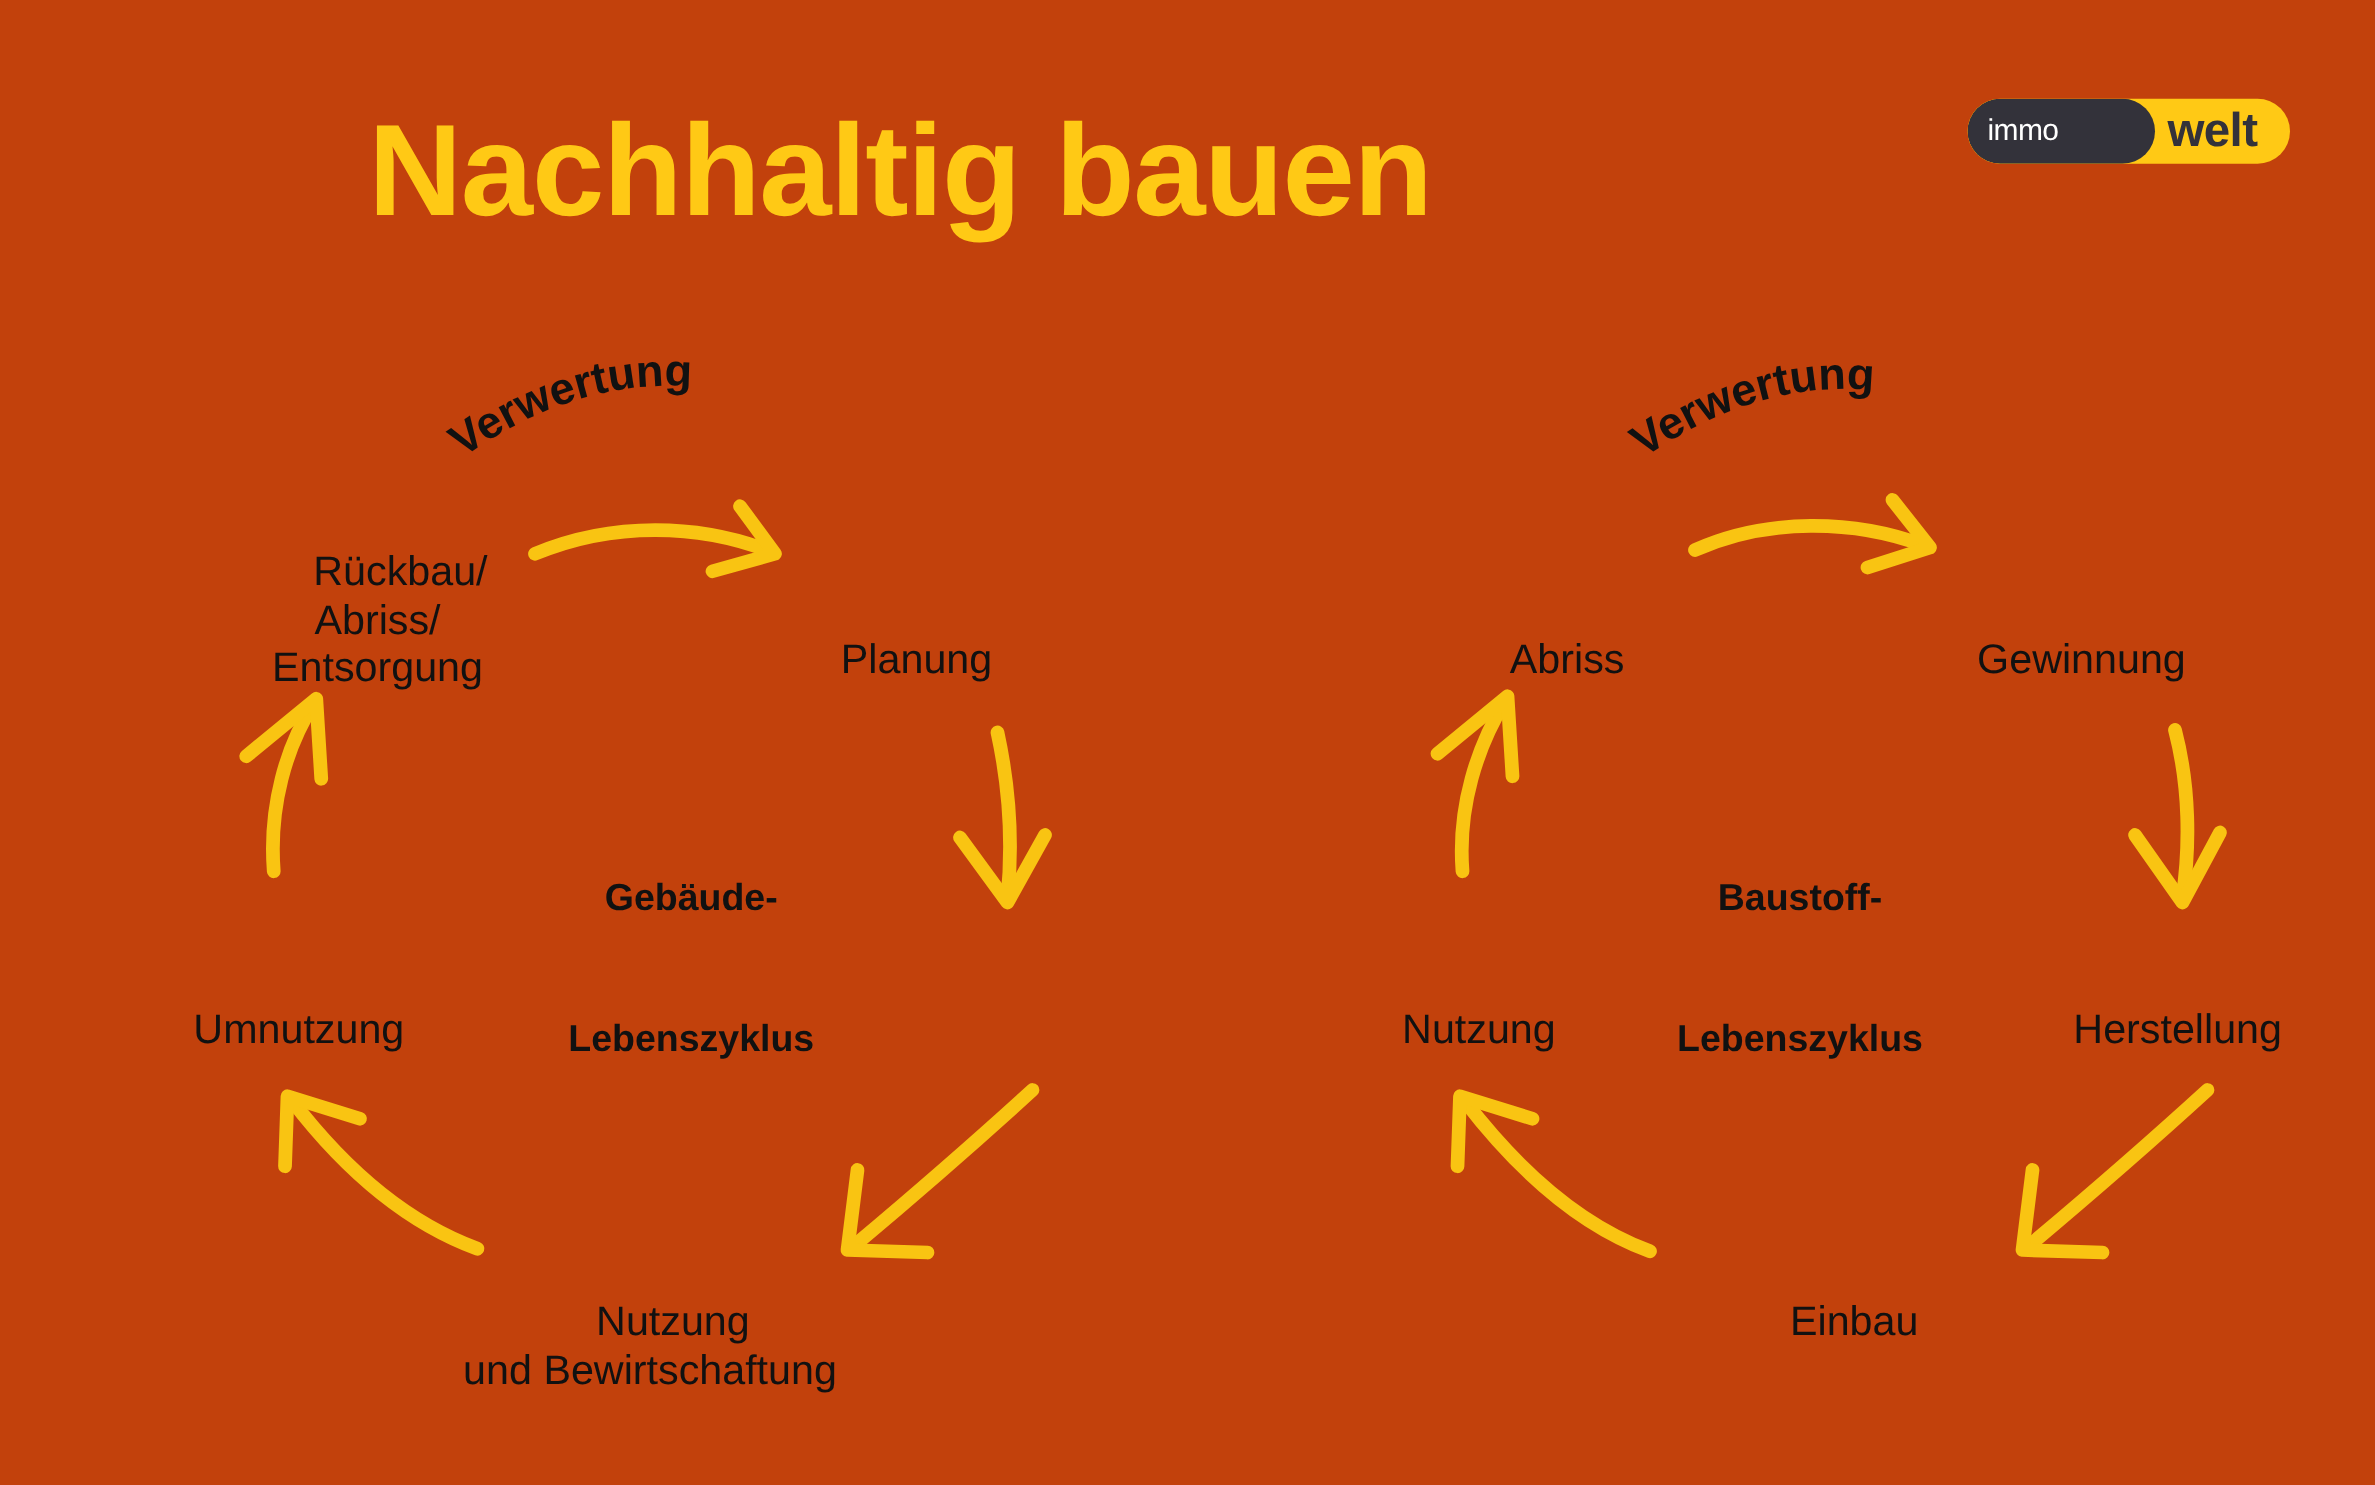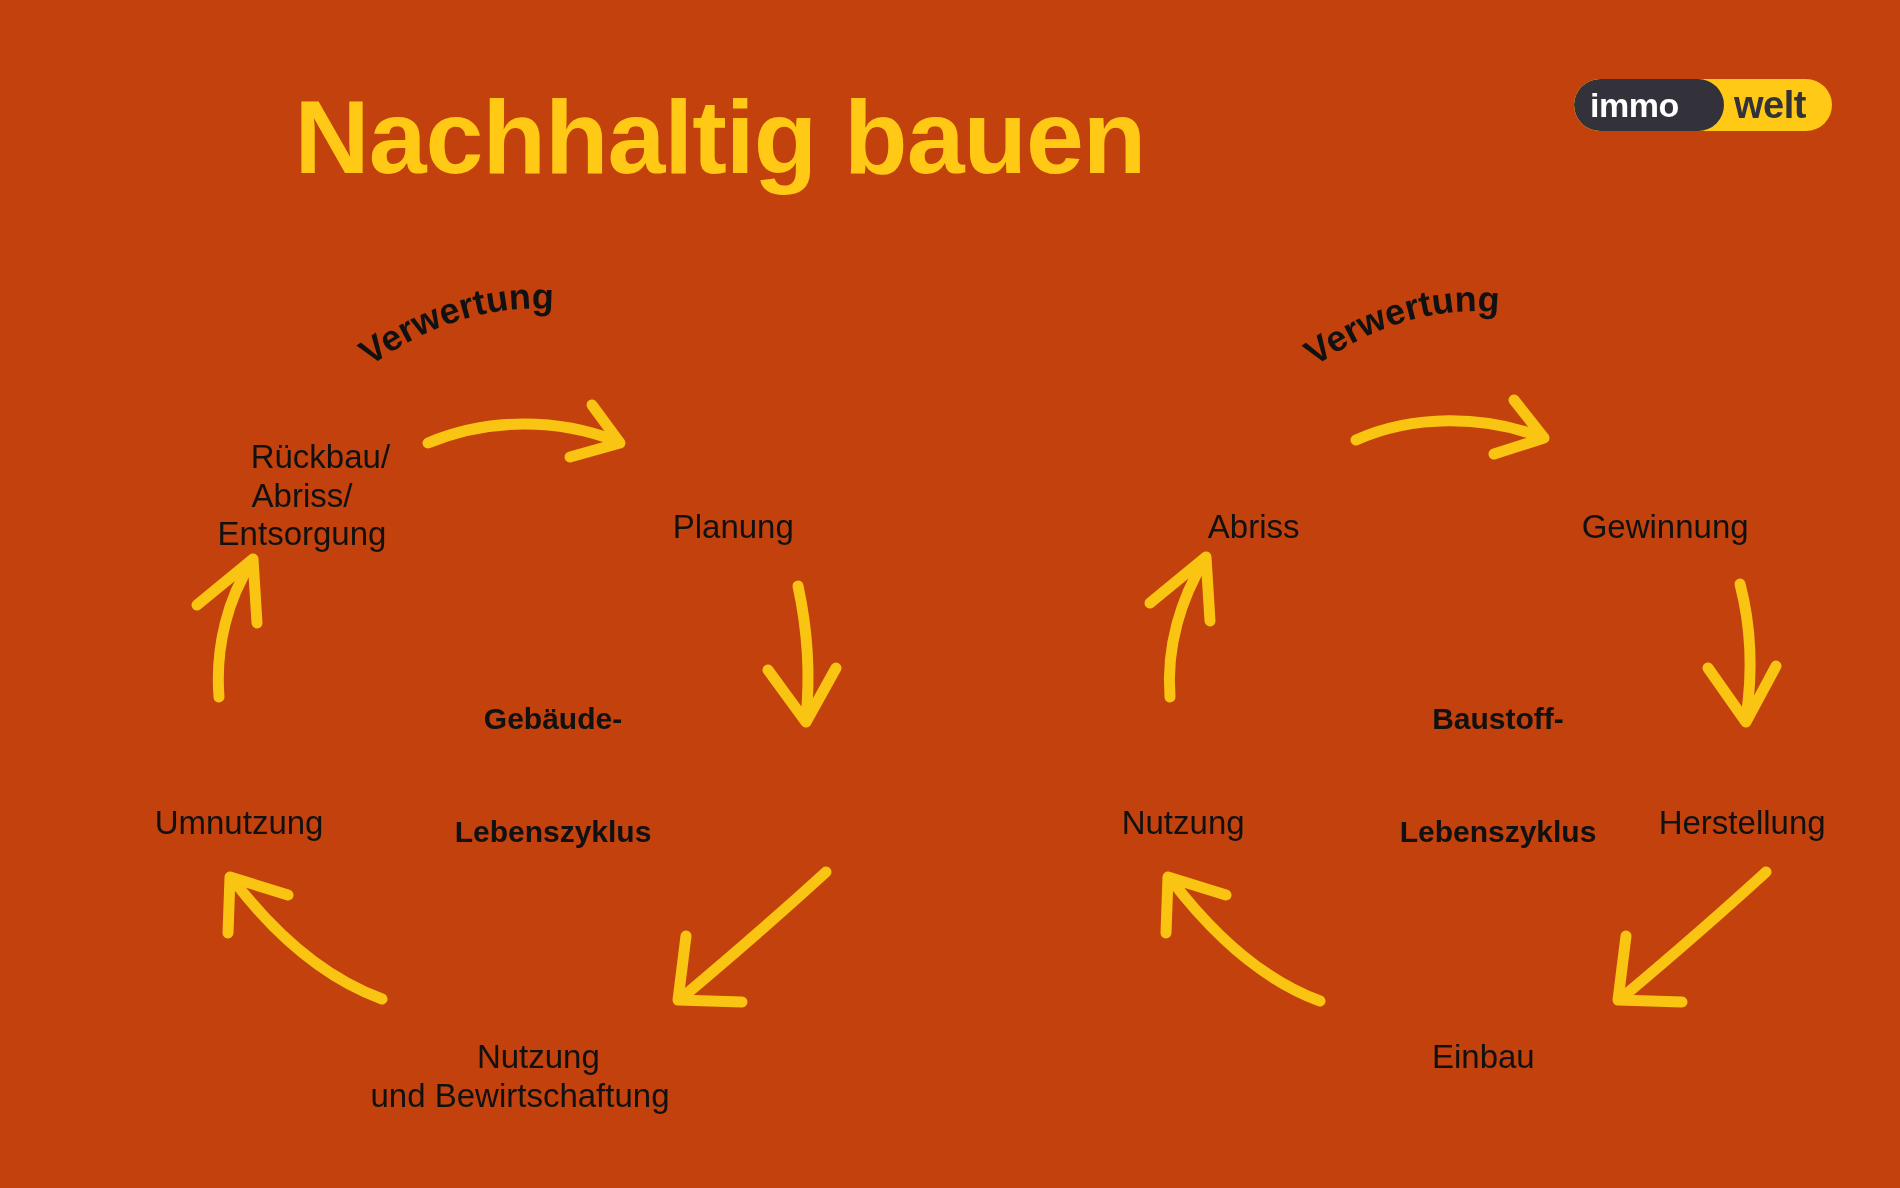--- a/index.html
+++ b/index.html
@@ -50,22 +50,22 @@
     height: 52px;
     border-radius: 26px;
     background: #33323A;
   }
   #logo .immo-text {
     position: absolute;
     left: 16px;
     top: 50%;
     transform: translateY(-50%);
     color: #ffffff;
-    font-weight: bold;
-    font-size: 34px;
+    font-weight: normal;
+    font-size: 24px;
     letter-spacing: -0.5px;
     line-height: 1;
   }
   #logo .welt-text {
     position: absolute;
     left: 160px;
     top: 50%;
     transform: translateY(-50%);
     color: #33323A;
     font-weight: bold;
@@ -210,21 +210,21 @@
   </svg>
 
   <div class="node-label l" style="left:1173px; top:470px;">
     <span>Abriss</span>
   </div>
 
   <div class="node-label l" style="left:1545px; top:470px;">
     <span>Gewinnung</span>
   </div>
 
-  <div class="center-label" style="left:1498px; top:625px;text-align:center;">
+  <div class="center-label" style="left:1440px; top:625px;text-align:center;">
     <div>Baustoff-</div>
     <div>Lebenszyklus</div>
   </div>
 
   <svg class="arrow-svg" style="left:1690px; top:578px; width:120px; height:170px;" viewBox="0 0 120 170">
     <path d="M 50,6 C 62,52 62,100 56,140"></path>
     <path d="M 18,90 L 56,144 L 86,88"></path>
   </svg>
 
   <svg class="arrow-svg" style="left:1140px; top:545px; width:120px; height:160px;" viewBox="0 0 120 160">

